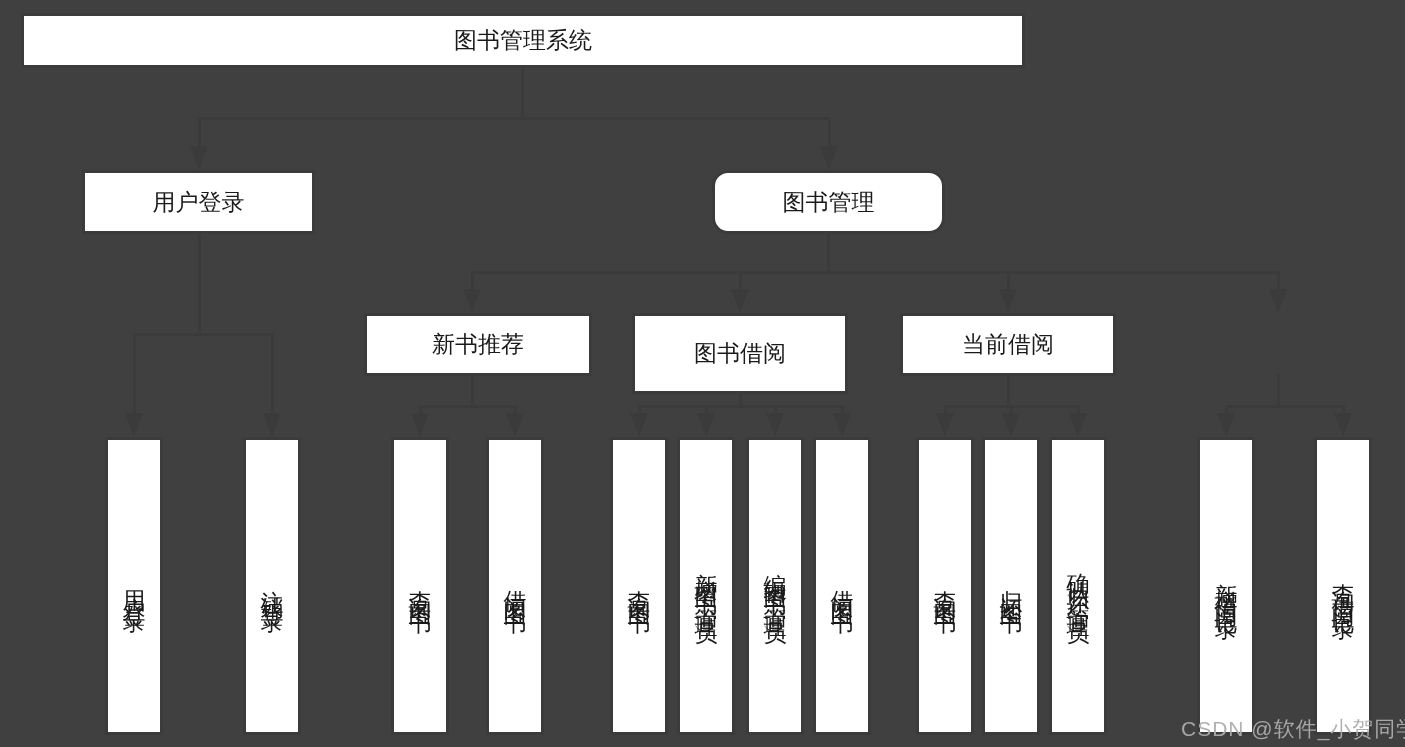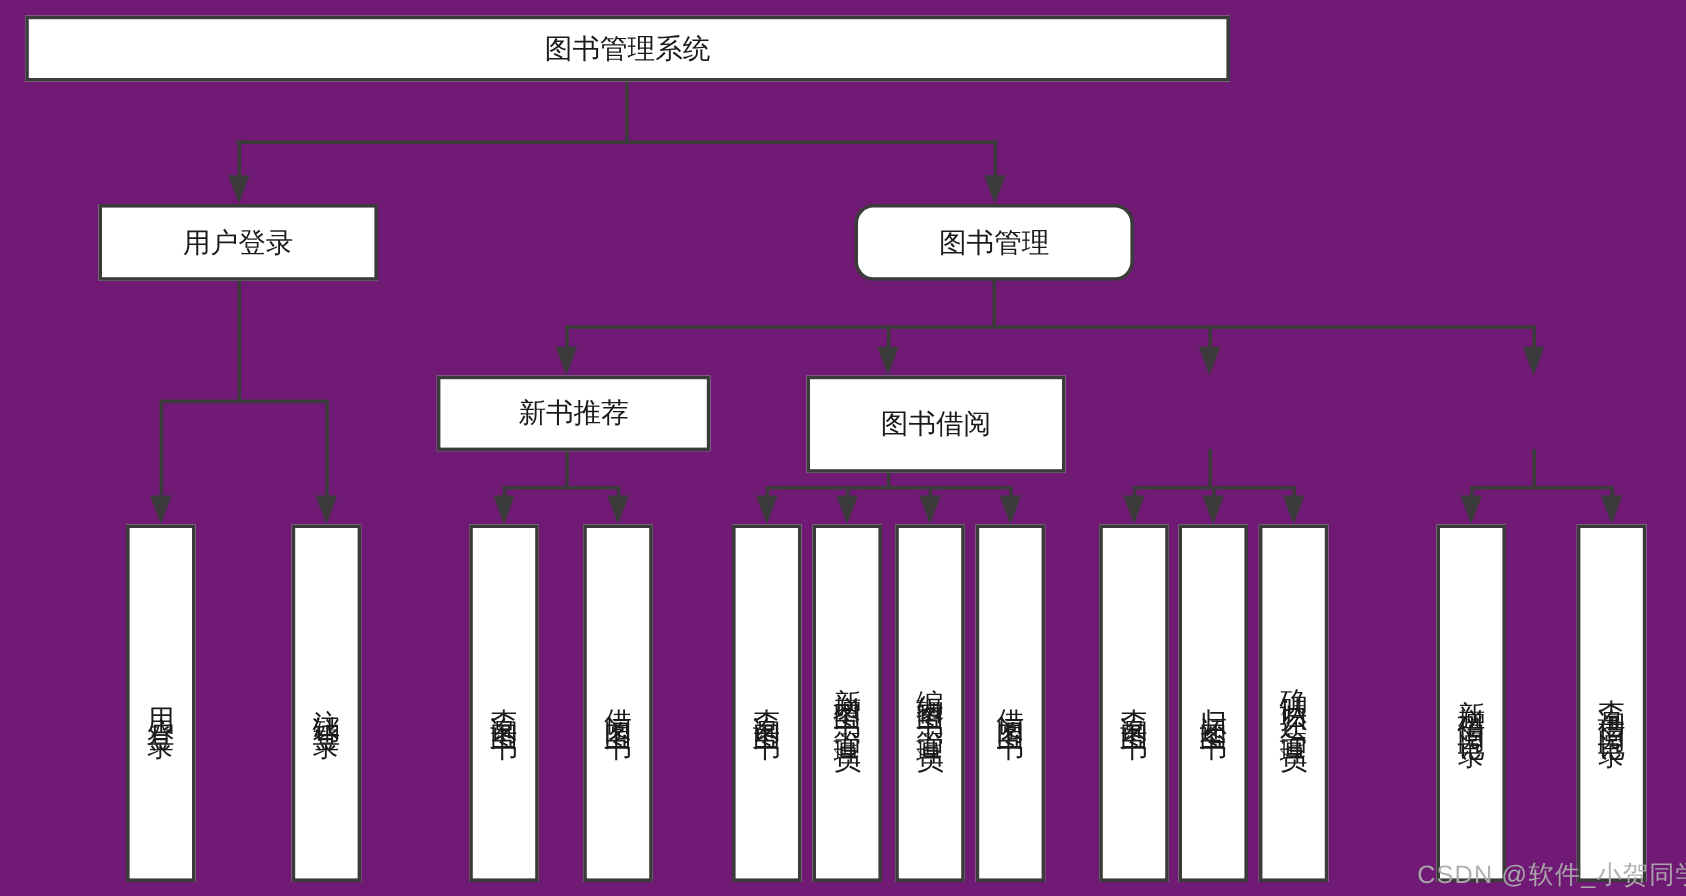--- a/index.html
+++ b/index.html
@@ -1,19 +1,19 @@
 <!DOCTYPE html>
 <html><head>
 <meta charset="utf-8">
 <style>
   html,body { margin:0; padding:0; background:#ffffff; }
   #canvas {
     position:relative;
     width:1405px; height:747px;
-    background:#701a75;
+    background:#404040;
     font-family:"Liberation Sans", sans-serif;
     color:#1a1a1a;
     overflow:hidden;
     text-decoration:underline;
   }
   .box {
     position:absolute;
     box-sizing:border-box;
     background:#ffffff;
     border:3px solid #3b3b3b;
@@ -84,21 +84,22 @@
   <div class="ln" style="left:471px; top:271px; width:3px; height:20px;"></div>
   <div class="arrow" style="left:463px; top:289px;"></div>
   <div class="ln" style="left:739px; top:271px; width:3px; height:20px;"></div>
   <div class="arrow" style="left:731px; top:289px;"></div>
   <div class="ln" style="left:1007px; top:271px; width:3px; height:20px;"></div>
   <div class="arrow" style="left:999px; top:289px;"></div>
   <div class="ln" style="left:1277px; top:271px; width:3px; height:20px;"></div>
   <div class="arrow" style="left:1269px; top:289px;"></div>
 
   <div class="box" style="left:364px; top:313px; width:228px; height:63px;">新书推荐</div>
-  <div class="box" style="left:632px; top:313px; width:216px; height:81px;margin-left:40px;">图书借阅</div>
+  <div class="box" style="left:632px; top:313px; width:216px; height:81px;">图书借阅</div>
+  <div class="box" style="left:900px; top:313px; width:216px; height:63px;">当前借阅</div>
 
   <div class="ln" style="left:471px; top:374px; width:3px; height:33px;"></div>
   <div class="ln" style="left:419px; top:405px; width:98px; height:3px;"></div>
   <div class="ln" style="left:419px; top:405px; width:3px; height:10px;"></div>
   <div class="arrow" style="left:411px; top:413px;"></div>
   <div class="ln" style="left:514px; top:405px; width:3px; height:10px;"></div>
   <div class="arrow" style="left:506px; top:413px;"></div>
 
   <div class="ln" style="left:739px; top:374px; width:3px; height:33px;"></div>
   <div class="ln" style="left:638px; top:405px; width:206px; height:3px;"></div>

